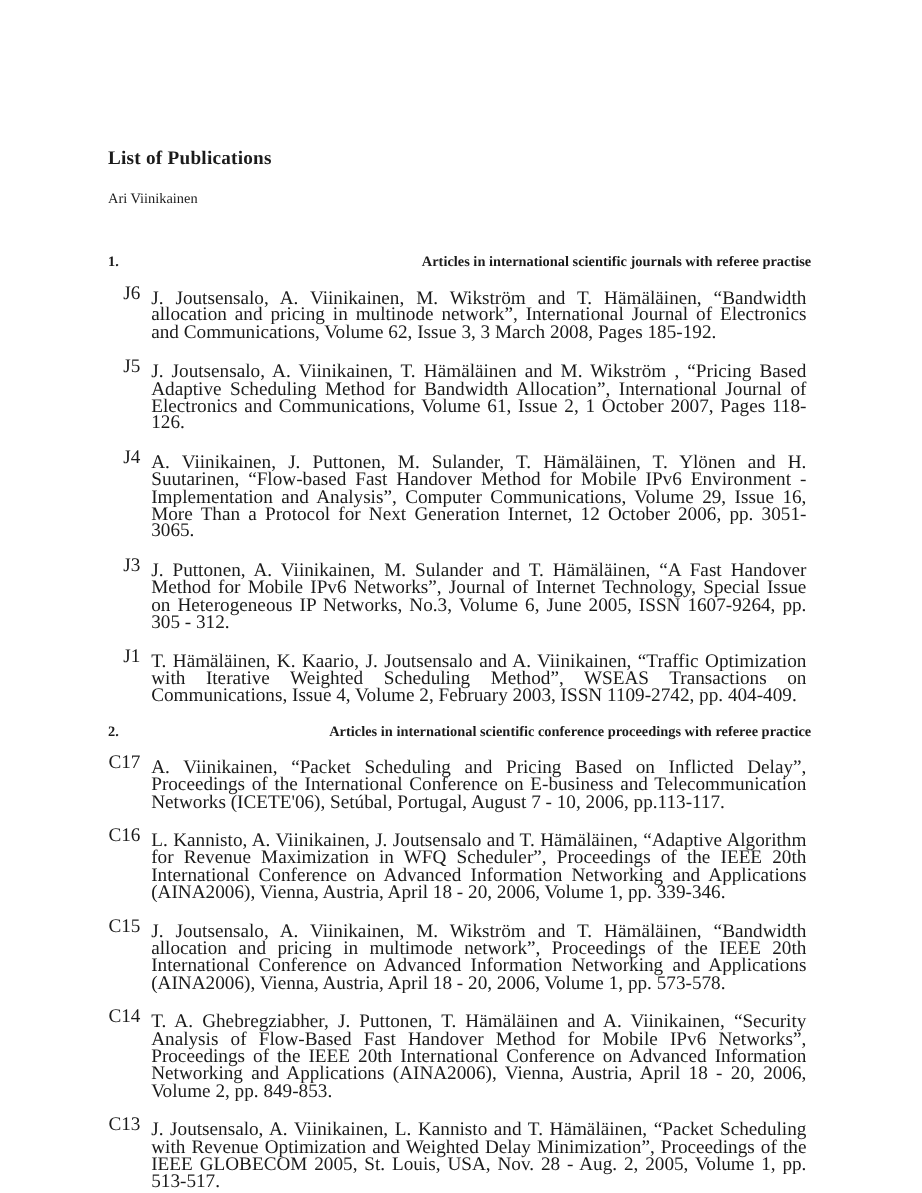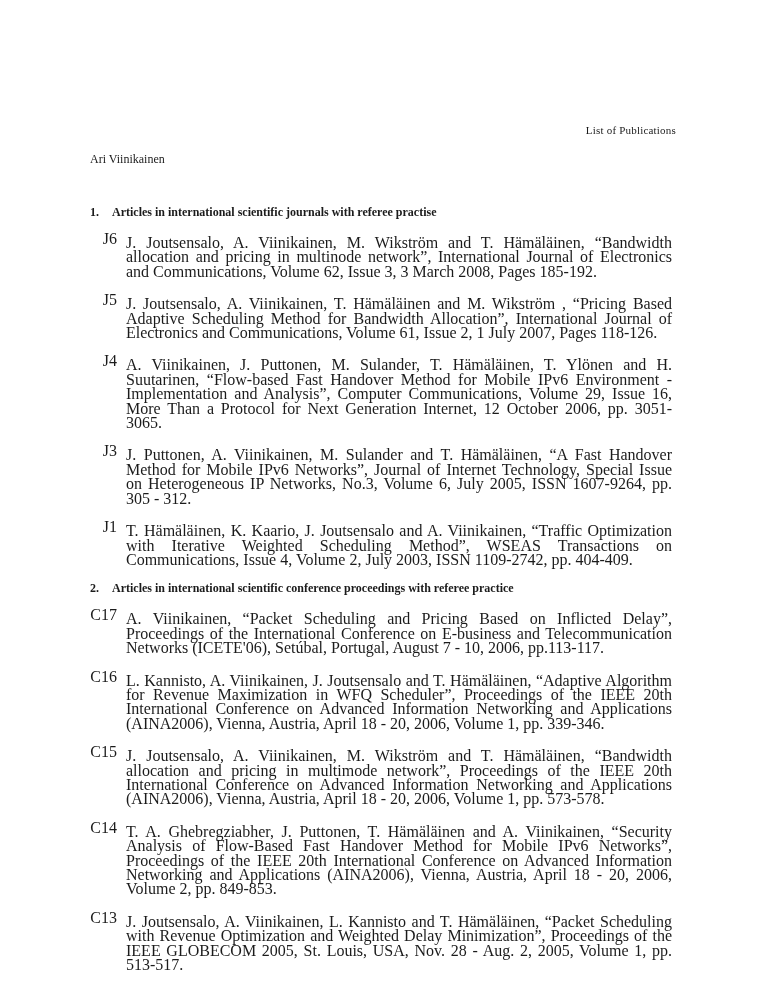--- a/index.html
+++ b/index.html
@@ -16,25 +16,24 @@
   }
   .page {
     box-sizing: border-box;
     width: 768px;
     height: 994px;
     padding: 124px 92px 40px 90px;
     background: #ffffff;
     overflow: hidden;
   }
   .doc-title {
-    font-size: 11px;
-    font-weight: normal;
+    font-size: 16px;
+    font-weight: bold;
     margin: 0 0 12px 0;
     letter-spacing: 0.2px;
-    text-align: right;
   }
   .author {
     font-size: 12px;
     margin: 16px 0 38px 0;
   }
   .section {
     margin: 0;
   }
   .section + .section {
     margin-top: 6px;
@@ -44,20 +43,21 @@
     font-weight: bold;
     font-size: 12px;
     margin: 0 0 12px 0;
   }
   .sec-num {
     width: 22px;
     flex-shrink: 0;
   }
   .sec-title {
     flex: 1;
+    text-align: right;
   }
   .entry {
     display: flex;
     font-size: 16px;
     line-height: 14.4px;
     margin: 0 0 10px 0;
   }
   .entry-label {
     width: 27px;
     flex-shrink: 0;
@@ -83,33 +83,33 @@
       <span class="sec-num">1.</span>
       <span class="sec-title">Articles in international scientific journals with referee practise</span>
     </div>
 
     <div class="entry">
       <span class="entry-label">J6</span>
       <p class="entry-text">J. Joutsensalo, A. Viinikainen, M. Wikström and T. Hämäläinen, “Bandwidth allocation and pricing in multinode network”, International Journal of Electronics and Communications, Volume 62, Issue 3, 3 March 2008, Pages 185-192.</p>
     </div>
     <div class="entry">
       <span class="entry-label">J5</span>
-      <p class="entry-text">J. Joutsensalo, A. Viinikainen, T. Hämäläinen and M. Wikström , “Pricing Based Adaptive Scheduling Method for Bandwidth Allocation”, International Journal of Electronics and Communications, Volume 61, Issue 2, 1 July 2007, Pages 118-126.</p>
+      <p class="entry-text">J. Joutsensalo, A. Viinikainen, T. Hämäläinen and M. Wikström , “Pricing Based Adaptive Scheduling Method for Bandwidth Allocation”, International Journal of Electronics and Communications, Volume 61, Issue 2, 1 October 2007, Pages 118-126.</p>
     </div>
     <div class="entry">
       <span class="entry-label">J4</span>
       <p class="entry-text">A. Viinikainen, J. Puttonen, M. Sulander, T. Hämäläinen, T. Ylönen and H. Suutarinen, “Flow-based Fast Handover Method for Mobile IPv6 Environment - Implementation and Analysis”, Computer Communications, Volume 29, Issue 16, More Than a Protocol for Next Generation Internet, 12 October 2006, pp. 3051-3065.</p>
     </div>
     <div class="entry">
       <span class="entry-label">J3</span>
-      <p class="entry-text">J. Puttonen, A. Viinikainen, M. Sulander and T. Hämäläinen, “A Fast Handover Method for Mobile IPv6 Networks”, Journal of Internet Technology, Special Issue on Heterogeneous IP Networks, No.3, Volume 6, July 2005, ISSN 1607-9264, pp. 305 - 312.</p>
+      <p class="entry-text">J. Puttonen, A. Viinikainen, M. Sulander and T. Hämäläinen, “A Fast Handover Method for Mobile IPv6 Networks”, Journal of Internet Technology, Special Issue on Heterogeneous IP Networks, No.3, Volume 6, June 2005, ISSN 1607-9264, pp. 305 - 312.</p>
     </div>
     <div class="entry">
       <span class="entry-label">J1</span>
-      <p class="entry-text">T. Hämäläinen, K. Kaario, J. Joutsensalo and A. Viinikainen, “Traffic Optimization with Iterative Weighted Scheduling Method”, WSEAS Transactions on Communications, Issue 4, Volume 2, July 2003, ISSN 1109-2742, pp. 404-409.</p>
+      <p class="entry-text">T. Hämäläinen, K. Kaario, J. Joutsensalo and A. Viinikainen, “Traffic Optimization with Iterative Weighted Scheduling Method”, WSEAS Transactions on Communications, Issue 4, Volume 2, February 2003, ISSN 1109-2742, pp. 404-409.</p>
     </div>
   </div>
 
   <div class="section">
     <div class="section-heading">
       <span class="sec-num">2.</span>
       <span class="sec-title">Articles in international scientific conference proceedings with referee practice</span>
     </div>
 
     <div class="entry">

